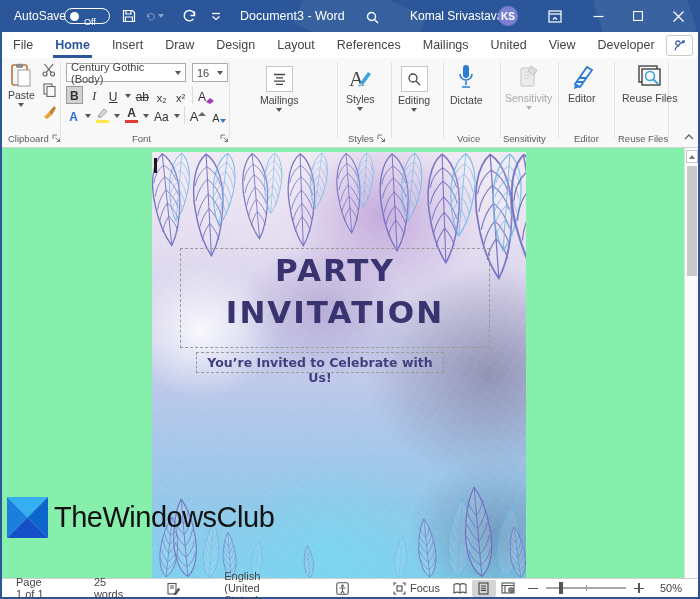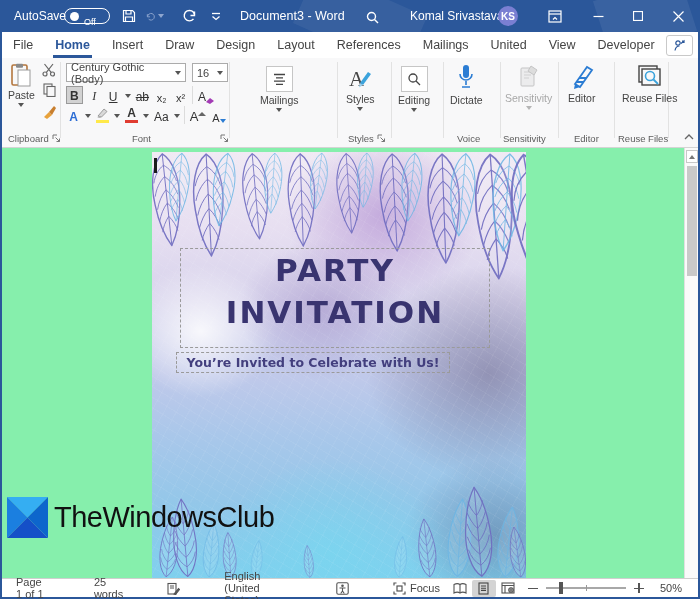--- a/index.html
+++ b/index.html
@@ -436,21 +436,21 @@
         <use href="#feather" x="-16" width="32" height="100" class="f-b" transform="translate(353,426) rotate(186) scale(0.72)"></use>
         <use href="#feather" x="-16" width="32" height="100" class="f-p" transform="translate(369,426) rotate(172) scale(0.52)"></use>
       </svg>
 
       <span class="cursor-mark"></span>
 
       <div class="dashbox" style="left:28px; top:96px; width:310px; height:100px">
         <div class="inv inv-title" style="top:6px">PARTY</div>
         <div class="inv inv-title" style="top:48px">INVITATION</div>
       </div>
-      <div class="dashbox" style="left:24px; top:200px; width:274px; height:21px">
+      <div class="dashbox" style="left:44px; top:200px; width:248px; height:21px">
         <div class="inv inv-sub">You’re Invited to Celebrate with Us!</div>
       </div>
     </div>
 
     <div class="watermark">
       <svg width="41" height="41" viewBox="0 0 41 41">
         <polygon points="0,0 41,0 20.5,20.5" fill="#35aef2"></polygon>
         <polygon points="0,0 0,41 20.5,20.5" fill="#1b7fe0"></polygon>
         <polygon points="41,0 41,41 20.5,20.5" fill="#0d66cc"></polygon>
         <polygon points="0,41 41,41 20.5,20.5" fill="#1550c8"></polygon>

